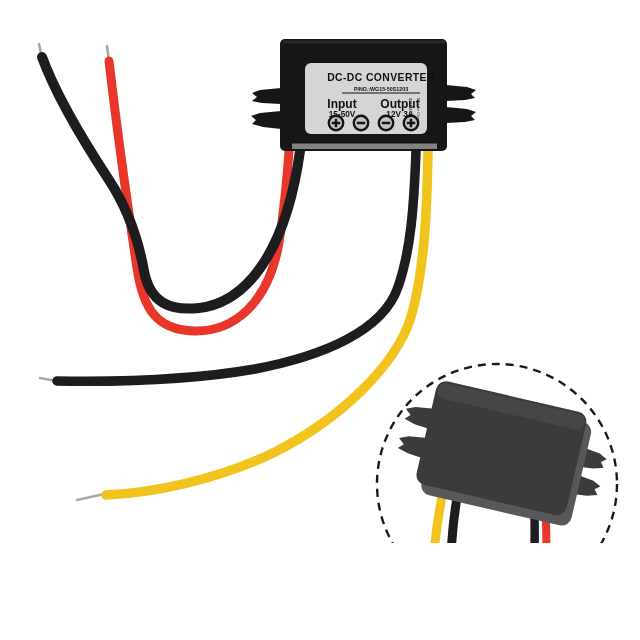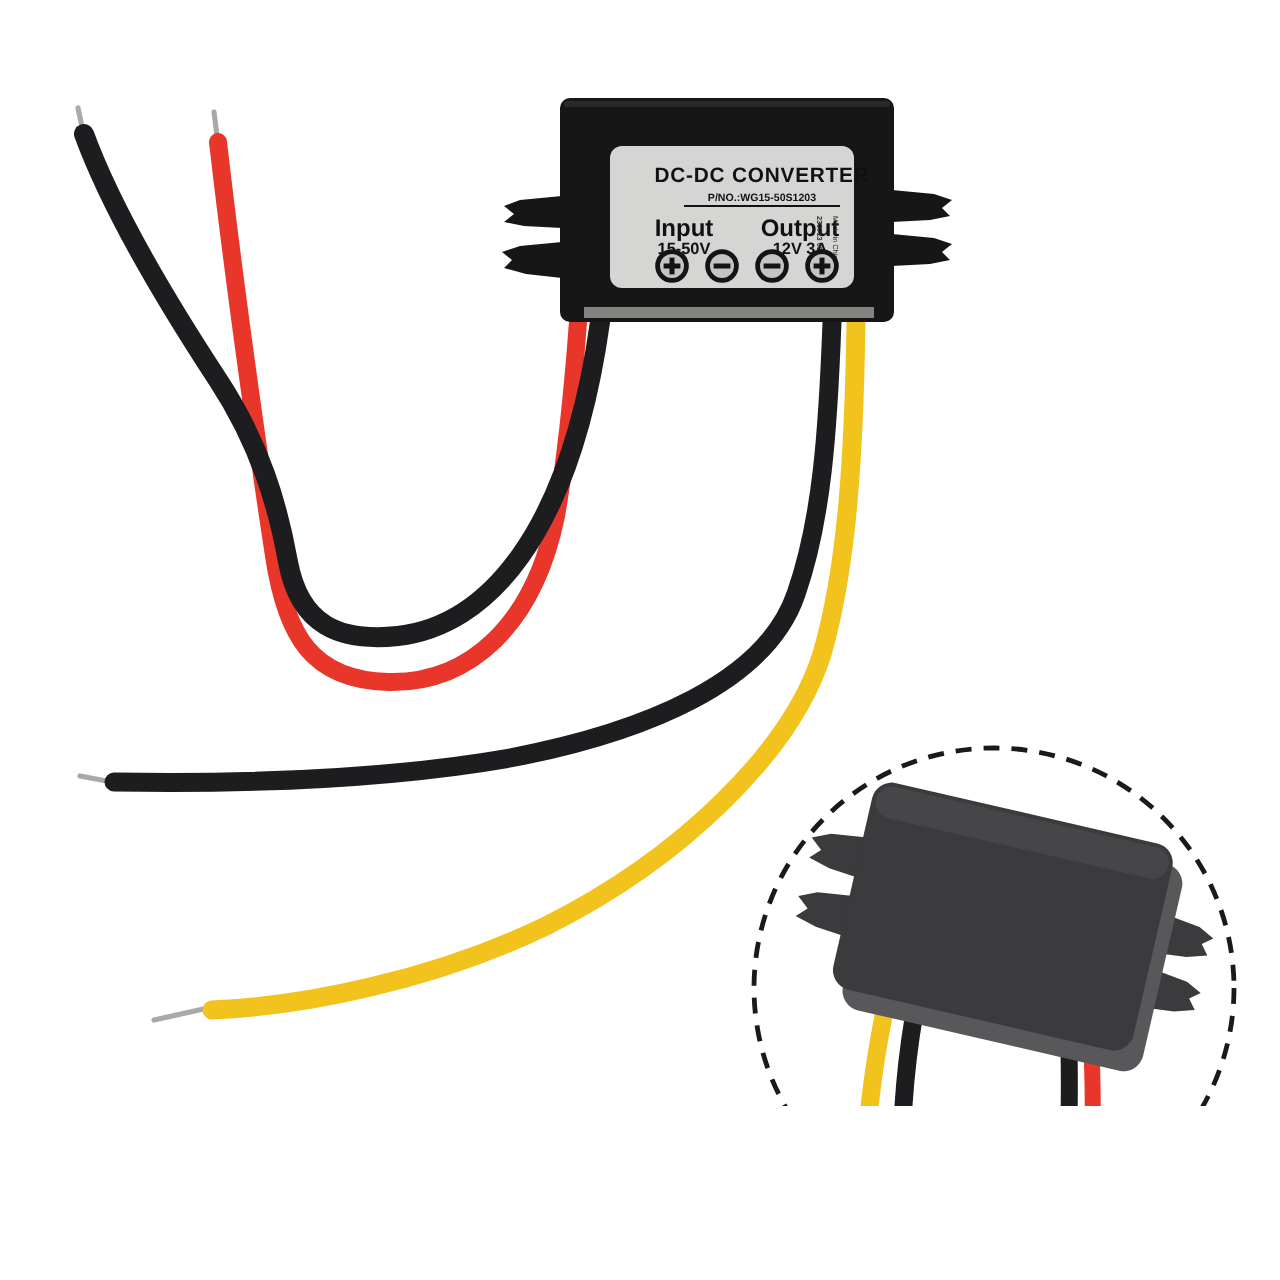--- a/index.html
+++ b/index.html
@@ -2,21 +2,20 @@
 <html><head>
 <meta charset="utf-8">
 <style>
   html,body{margin:0;padding:0;background:#ffffff;}
   .canvas{
     position:relative;
     width:640px;height:543px;
     background:#ffffff;
     font-family:"Liberation Sans", sans-serif;
     overflow:hidden;
-    margin-top:10px;
   }
   svg{display:block;}
   text{font-family:"Liberation Sans", sans-serif;}
 </style>
 </head>
 <body>
 
 <div class="canvas">
 <svg width="640" height="640" viewBox="0 0 640 640">
 

